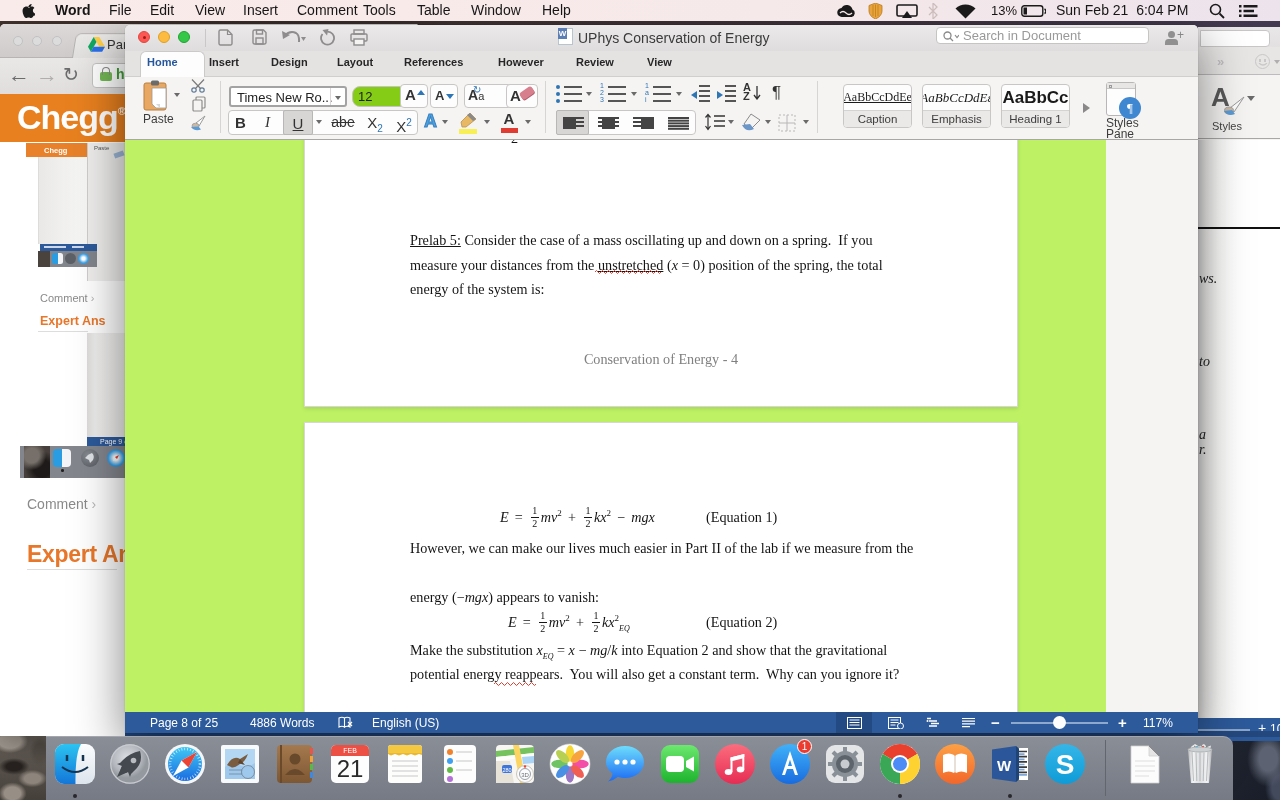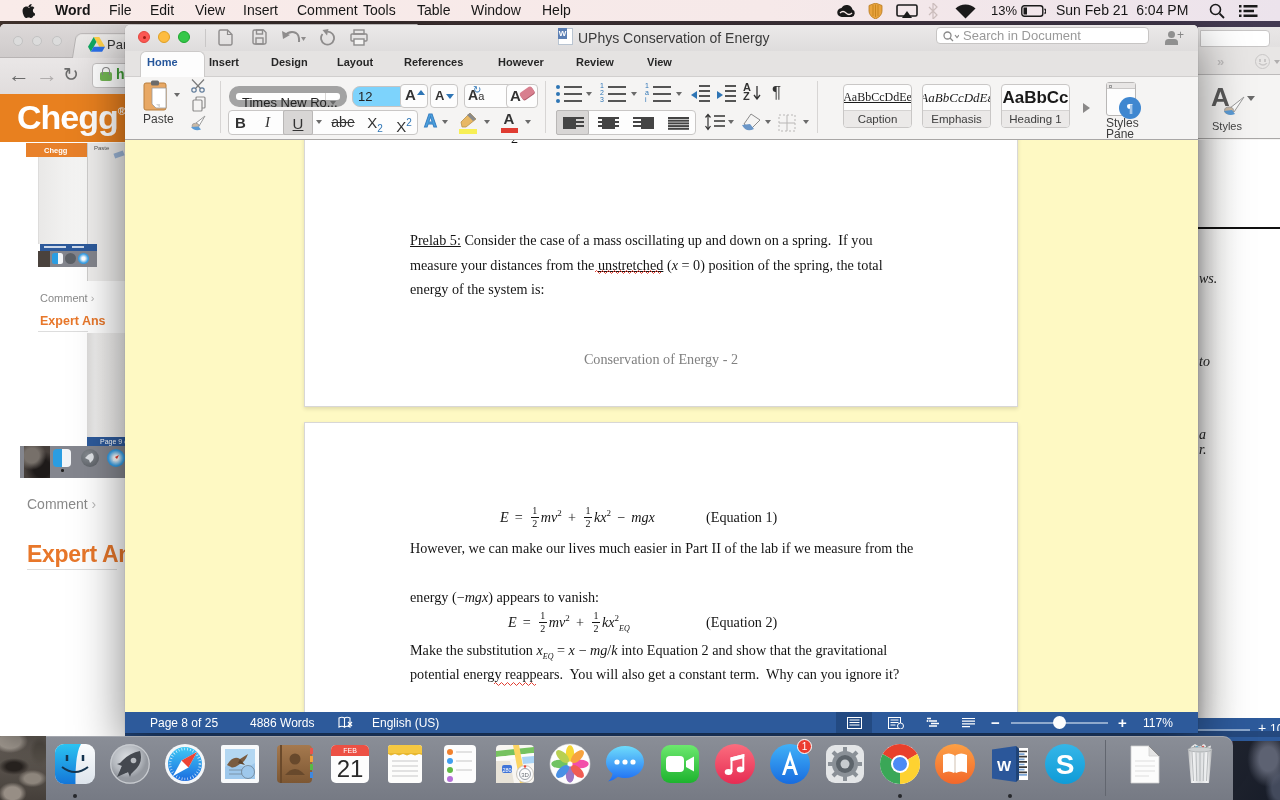--- a/index.html
+++ b/index.html
@@ -260,26 +260,26 @@
       <rect x="4" y="1" width="9" height="11" rx="1"></rect>
         <rect x="1" y="4" width="9" height="11" rx="1" fill="#f5f4f3"></rect>
     </svg>
     <svg class="abs" style="left:64px;top:38px;" width="20" height="18" viewBox="0 0 20 18">
       <path d="M16,1 L7,8 L10,11 Z" fill="#fdfdfd" stroke="#9a9a9a" stroke-width="1"></path>
       <ellipse cx="6.5" cy="11" rx="3.5" ry="2.8" fill="#cbb9a4" stroke="#9a9a9a" stroke-width=".8"></ellipse>
       <path d="M2,12 Q6,17 12,14.5 L9.5,11.5 Z" fill="#5b9bd5"></path>
     </svg>
     <div class="abs" style="left:95px;top:4px;width:1px;height:52px;background:#d7d5d4;"></div>
 
-    <div class="abs" style="left:104px;top:9px;width:118px;height:21px;background:#fff;border:7px solid #a3a3a3;border-radius:10px;">
+    <div class="abs" style="left:104px;top:9px;width:118px;height:21px;background:#fff;border:2px solid #a3a3a3;border-radius:3px;">
       <span style="position:absolute;left:6px;top:2px;font-size:13px;color:#222;">Times New Ro...</span>
       <span style="position:absolute;right:0;top:0;width:15px;height:100%;border-left:1px solid #d9d7d6;"></span>
       <span style="position:absolute;right:4px;top:8px;width:0;height:0;border-left:3.5px solid transparent;border-right:3.5px solid transparent;border-top:4.5px solid #6a6a6a;"></span>
     </div>
-    <div class="abs" style="left:227px;top:9px;width:59px;height:21px;background:#7dd3fc;border:1px solid #c6c4c3;border-radius:8px;">
+    <div class="abs" style="left:227px;top:9px;width:59px;height:21px;background:#84cc16;border:1px solid #c6c4c3;border-radius:8px;">
       <span style="position:absolute;left:5px;top:2px;font-size:13px;color:#222;">12</span>
       <span style="position:absolute;right:4px;top:8px;width:0;height:0;border-left:3.5px solid transparent;border-right:3.5px solid transparent;border-top:4.5px solid #6a6a6a;"></span>
     </div>
     <div class="abs btn" style="left:275px;top:7px;width:28px;height:24px;">
       <span style="position:absolute;left:4px;top:1px;font-size:15px;font-weight:bold;color:#333;">A</span>
       <span style="position:absolute;left:16px;top:5px;width:0;height:0;border-left:4px solid transparent;border-right:4px solid transparent;border-bottom:5px solid #2e75b5;"></span>
     </div>
     <div class="abs btn" style="left:305px;top:7px;width:28px;height:24px;">
       <span style="position:absolute;left:4px;top:3px;font-size:13px;font-weight:bold;color:#333;">A</span>
       <span style="position:absolute;left:15px;top:9px;width:0;height:0;border-left:4px solid transparent;border-right:4px solid transparent;border-top:5px solid #2e75b5;"></span>
@@ -366,31 +366,31 @@
     </div>
     <div class="abs" style="left:958px;top:50%;margin-top:-5px;width:0;height:0;border-top:5px solid transparent;border-bottom:5px solid transparent;border-left:7px solid #8a8888;"></div>
     <div class="abs" style="left:981px;top:5px;width:30px;height:34px;background:#fdfdfd;border:1px solid #b9b7b6;border-radius:3px;">
       <div style="position:absolute;top:0;left:0;width:100%;height:6px;background:#e8e6e5;border-bottom:1px solid #c9c7c6;"></div>
       <div style="position:absolute;left:2px;top:1.5px;width:3px;height:3px;border:0.5px solid #9a9a9a;"></div>
       <div style="position:absolute;right:-6px;bottom:-4px;width:22px;height:22px;border-radius:50%;background:#3f87d0;color:#fff;font-size:13px;text-align:center;line-height:22px;font-family:'Liberation Serif',serif;">¶</div>
     </div>
     <div class="abs" style="left:981px;top:41px;width:40px;font-size:12px;color:#3d3d3d;line-height:11px;">Styles<br>Pane</div>
   </div>
 
-  <div class="abs" id="docarea" style="left:0;top:115px;width:1073px;height:572px;background:#fef9c3;overflow:hidden;">
+  <div class="abs" id="docarea" style="left:0;top:115px;width:981px;height:572px;background:#bef264;overflow:hidden;">
 
     <div class="abs" id="page1" style="left:179px;top:-40px;width:714px;height:307px;background:#fff;border:1px solid #d8d7d6;box-shadow:0 2px 4px rgba(0,0,0,.12);"></div>
 
     <div class="abs" id="page2" style="left:179px;top:282px;width:714px;height:430px;background:#fff;border:1px solid #d8d7d6;box-shadow:0 2px 4px rgba(0,0,0,.12);"></div>
 
     <div class="abs doct" style="left:386px;top:-10px;">2</div>
     <div class="abs doct" style="left:285px;top:92px;"><u>Prelab 5:</u> Consider the case of a mass oscillating up and down on a spring.&nbsp; If you</div>
     <div class="abs doct" style="left:285px;top:116.5px;">measure your distances from the <u>unstretched</u> (<i>x</i> = 0) position of the spring, the total</div>
     <div class="abs doct" style="left:285px;top:141px;">energy of the system is:</div>
-    <div class="abs doct" style="left:179px;top:211px;width:714px;text-align:center;color:#808080;">Conservation of Energy - 2</div>
+    <div class="abs doct" style="left:179px;top:211px;width:714px;text-align:center;color:#808080;">Conservation of Energy - 4</div>
 
     <div class="abs doct" style="left:375px;top:365px;word-spacing:2.5px;"><i>E</i> = <span class="frac"><span class="fn">1</span><span class="fd">2</span></span><i>mv</i><sup>2</sup> + <span class="frac"><span class="fn">1</span><span class="fd">2</span></span><i>kx</i><sup>2</sup> − <i>mgx</i></div>
     <div class="abs doct" style="left:581px;top:368.5px;">(Equation 1)</div>
     <div class="abs doct" style="left:285px;top:399.5px;">However, we can make our lives much easier in Part II of the lab if we measure from the</div>
     <div class="abs doct" style="left:285px;top:448.5px;">energy (−<i>mgx</i>) appears to vanish:</div>
     <div class="abs doct" style="left:383px;top:470px;word-spacing:2.5px;"><i>E</i> = <span class="frac"><span class="fn">1</span><span class="fd">2</span></span><i>mv</i><sup>2</sup> + <span class="frac"><span class="fn">1</span><span class="fd">2</span></span><i>kx</i><sup>2</sup><sub class="eqsub">EQ</sub></div>
     <div class="abs doct" style="left:581px;top:473.5px;">(Equation 2)</div>
     <div class="abs doct" style="left:285px;top:501.5px;">Make the substitution <i>x</i><sub class="eqsub">EQ</sub> = <i>x</i> − <i>mg</i>/<i>k</i> into Equation 2 and show that the gravitational</div>
     <div class="abs doct" style="left:285px;top:526px;">potential energy reappears.&nbsp; You will also get a constant term.&nbsp; Why can you ignore it?</div>
 

